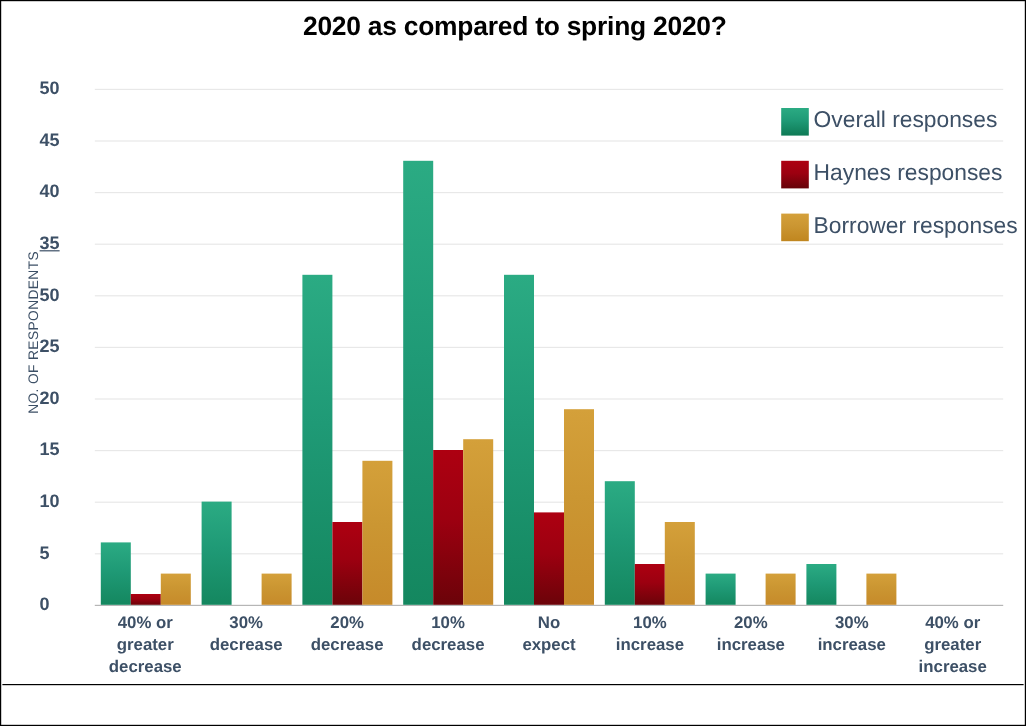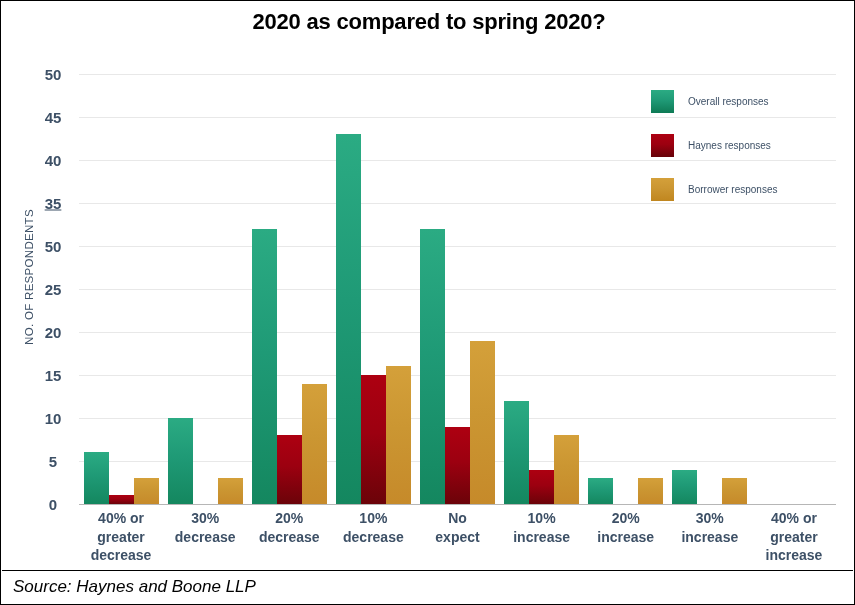--- a/index.html
+++ b/index.html
@@ -49,21 +49,21 @@
   }
   .gridline.baseline {
     background: #b6b6b6;
   }
 
   
   .y-tick {
     position: absolute;
     right: 0;
     width: 40px;
-    text-align: center;
+    text-align: left;
     font-size: 15px;
     font-weight: bold;
     color: #3d5066;
     transform: translateY(-50%);
   }
   #y-axis-ticks {
     position: absolute;
     left: 26px;
     top: 73px;
     width: 46px;
@@ -147,22 +147,22 @@
   .legend-swatch.series-overall {
     background: linear-gradient(to bottom, #2bab83 0%, #1f9a76 45%, #0e7a55 100%);
   }
   .legend-swatch.series-lender {
     background: linear-gradient(to bottom, #ad0011 0%, #9c0010 45%, #660208 100%);
   }
   .legend-swatch.series-borrower {
     background: linear-gradient(to bottom, #d4a03a 0%, #cb9632 45%, #c0861f 100%);
   }
   .legend-label {
-    margin-left: 14px;
-    font-size: 10px;
+    margin-left: 4px;
+    font-size: 19px;
     color: #3d5066;
     white-space: nowrap;
   }
 
   
   #source-divider {
     position: absolute;
     left: 1px;
     right: 1px;
     top: 569px;
@@ -307,15 +307,14 @@
         <span class="legend-swatch series-lender"></span>
         <span class="legend-label">Haynes responses</span>
       </div>
       <div class="legend-entry">
         <span class="legend-swatch series-borrower"></span>
         <span class="legend-label">Borrower responses</span>
       </div>
     </div>
 
   <div id="source-divider"></div>
-  <div id="source-note">Source: Haynes and Boone LLP</div>
 
 </div>
 
 </body></html>

